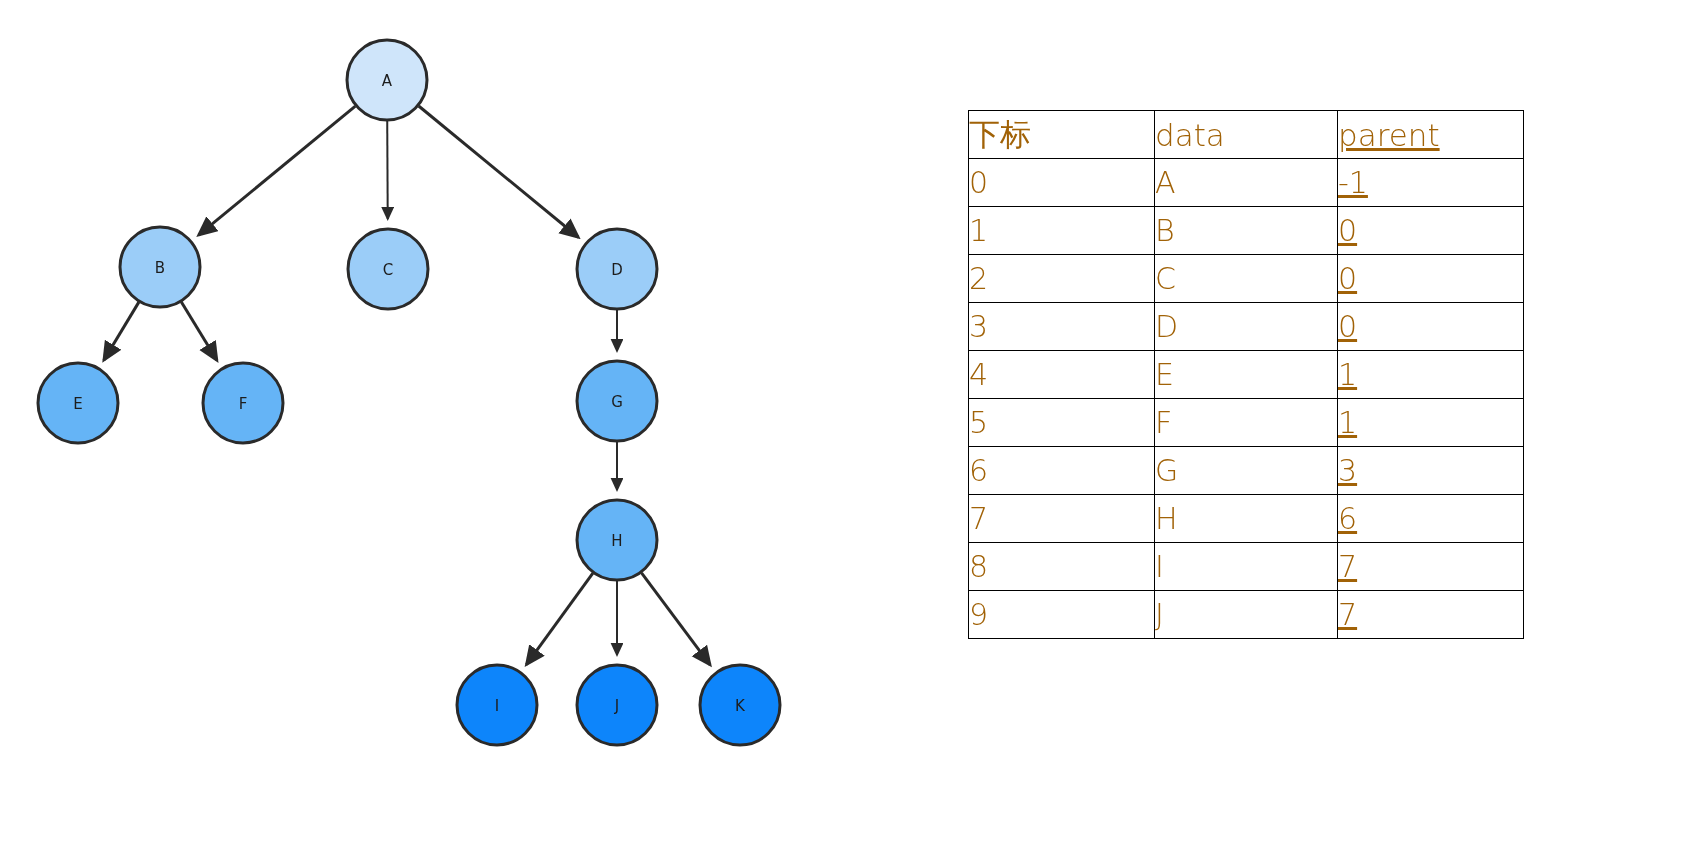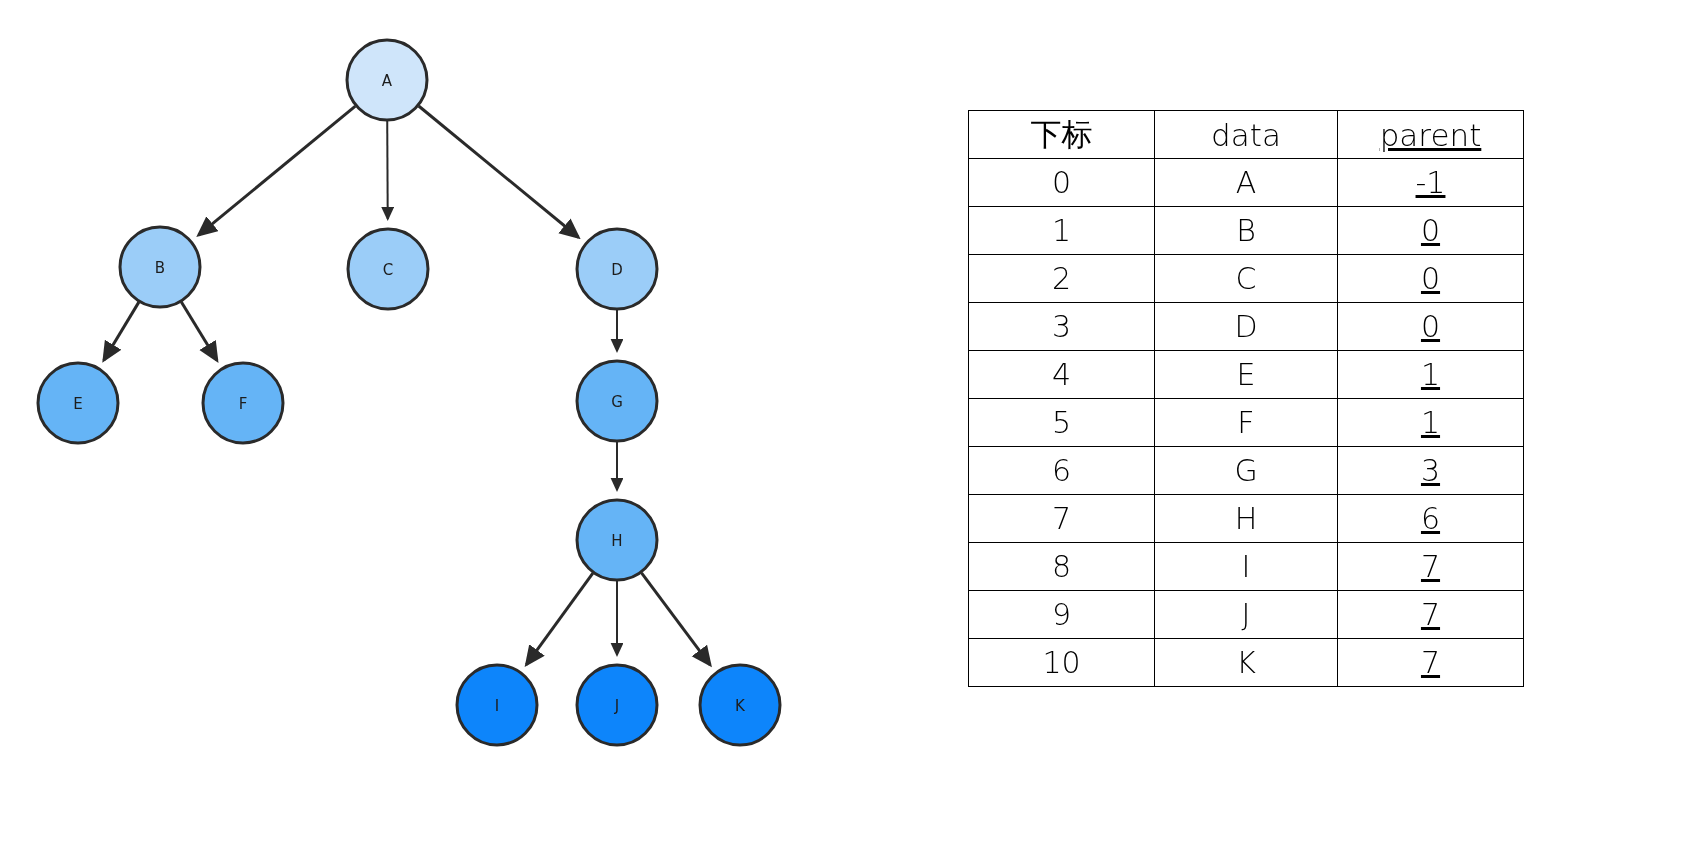--- a/index.html
+++ b/index.html
@@ -59,25 +59,25 @@
     position: absolute;
     left: 968px;
     top: 110px;
   }
   table.parent-table {
     border-collapse: collapse;
     table-layout: fixed;
   }
   table.parent-table td {
     border: 1px solid #000000;
-    text-align: center;
+    text-align: left;
     vertical-align: middle;
     font-family: "DejaVu Sans", "Liberation Sans", sans-serif;
     font-size: 30px;
-    color: #000000;
+    color: #a16207;
     font-weight: 300;
     height: 47px;
     padding: 0;
   }
   table.parent-table td.col-index { width: 185px; }
   table.parent-table td.col-data  { width: 182px; }
   table.parent-table td.col-parent{ width: 185px; text-decoration: underline; }
   table.parent-table tr.header-row td { font-size: 31px; }
 </style>
 </head>
@@ -204,22 +204,17 @@
           <tr>
             <td class="col-index">8</td>
             <td class="col-data">I</td>
             <td class="col-parent">7</td>
           </tr>
           <tr>
             <td class="col-index">9</td>
             <td class="col-data">J</td>
             <td class="col-parent">7</td>
           </tr>
-          <tr>
-            <td class="col-index">10</td>
-            <td class="col-data">K</td>
-            <td class="col-parent">7</td>
-          </tr>
         </tbody>
     </table>
   </div>
 
 </div>
 
 </body></html>

